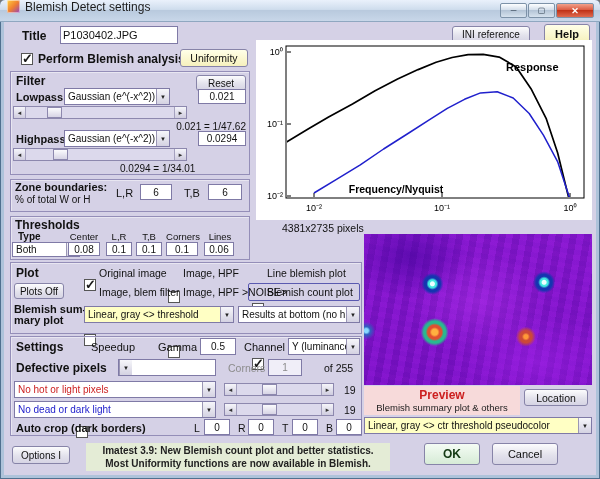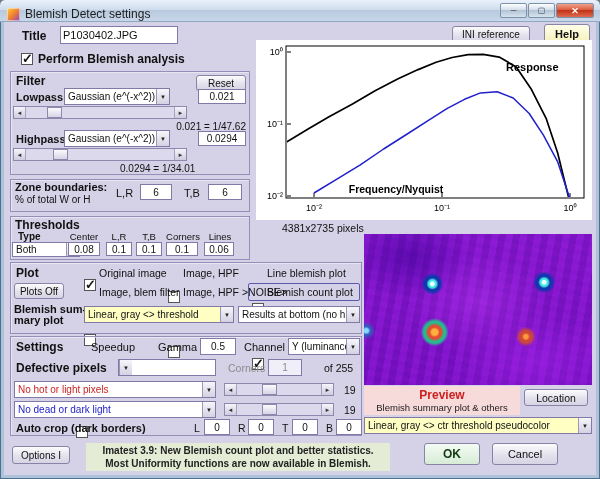--- a/index.html
+++ b/index.html
@@ -2,21 +2,21 @@
 <html><head>
 <meta charset="utf-8">
 <style>
 *{margin:0;padding:0;box-sizing:border-box}
 html,body{width:600px;height:479px}
 body{font-family:"Liberation Sans",sans-serif;background:#777}
 .window{position:relative;width:600px;height:479px;background:#d5d1e6;border-radius:5px 5px 0 0;overflow:hidden;
   box-shadow:inset 0 0 0 1px #50708f, inset 0 0 0 4px #aec3da}
 .titlebar{position:absolute;left:0;top:0;width:100%;height:22px;
   background:linear-gradient(#eaf1fb 0%,#cfdded 45%,#b9cade 50%,#c8d7e9 100%);
-  border-radius:5px 5px 0 0;display:flex;align-items:flex-end;border-bottom:1px solid #8fa7c0}
+  border-radius:5px 5px 0 0;display:flex;align-items:flex-start;border-bottom:1px solid #8fa7c0}
 .app-icon{width:13px;height:13px;margin:0 5px 0 7px;border-radius:2px;flex:none;
   background:linear-gradient(135deg,#ffd040,#f08030 50%,#9040c0);box-shadow:inset 0 0 0 1px rgba(255,255,255,.5)}
 .titletext{font-size:12px;color:#1c1c1c;white-space:nowrap}
 .winbtns{position:absolute;right:6px;top:3px;display:flex}
 .winbtn{width:27px;height:15px;border:1px solid #7d92a8;margin-left:1px;border-radius:2px;
   background:linear-gradient(#fdfeff,#cfdbe8 50%,#b4c4d6 50%,#d6e2ee);
   color:#2a3a4a;font-size:8px;display:flex;align-items:center;justify-content:center}
 .winbtn.close{width:38px;color:#fff;font-size:9px;font-weight:bold;
   background:linear-gradient(#f2a08a,#d9543a 50%,#c03318 50%,#e06a4e)}
 .abs{position:absolute}
@@ -79,20 +79,21 @@
     <div class="winbtn close">✕</div>
   </div>
 
   <div class="abs lb b s12" style="left:22px;top:29px">Title</div>
   <input class="abs inp" style="left: 60px; top: 26px; width: 118px; height: 18px; font-size: 11px;" value="P1030402.JPG">
   <div class="abs btn" style="left:452px;top:26px;width:78px;height:17px;font-size:10px">INI reference</div>
   <div class="abs btn yel b" style="left:544px;top:24px;width:46px;height:19px;font-size:11px">Help</div>
 
   <div class="abs cb checked" style="left:21px;top:53px"></div>
   <div class="abs lb b s12" style="left:38px;top:52px">Perform Blemish analysis</div>
+  <div class="abs btn yel" style="left:180px;top:49px;width:68px;height:18px">Uniformity</div>
 
   <div class="abs grp" style="left:10px;top:71px;width:240px;height:104px"></div>
   <div class="abs lb b s12" style="left:16px;top:74px">Filter</div>
   <div class="abs btn" style="left:196px;top:75px;width:50px;height:16px;font-size:10px">Reset</div>
 
   <div class="abs lb b" style="left:16px;top:91px">Lowpass</div>
   <div class="abs combo" style="left:64px;top:88px;width:106px;height:17px">
     <span class="ct s9">Gaussian (e^(-x^2))</span>
     <span class="ca">▼</span>
   </div>

